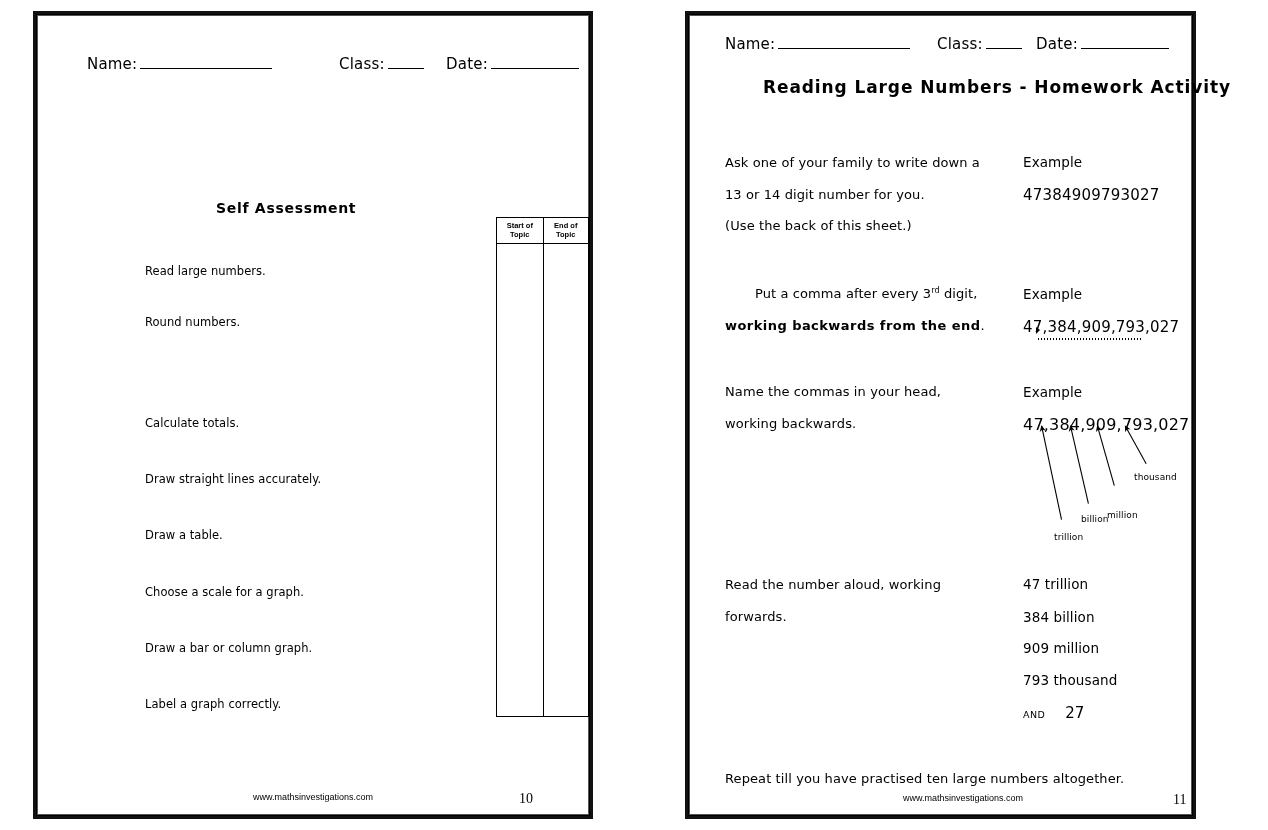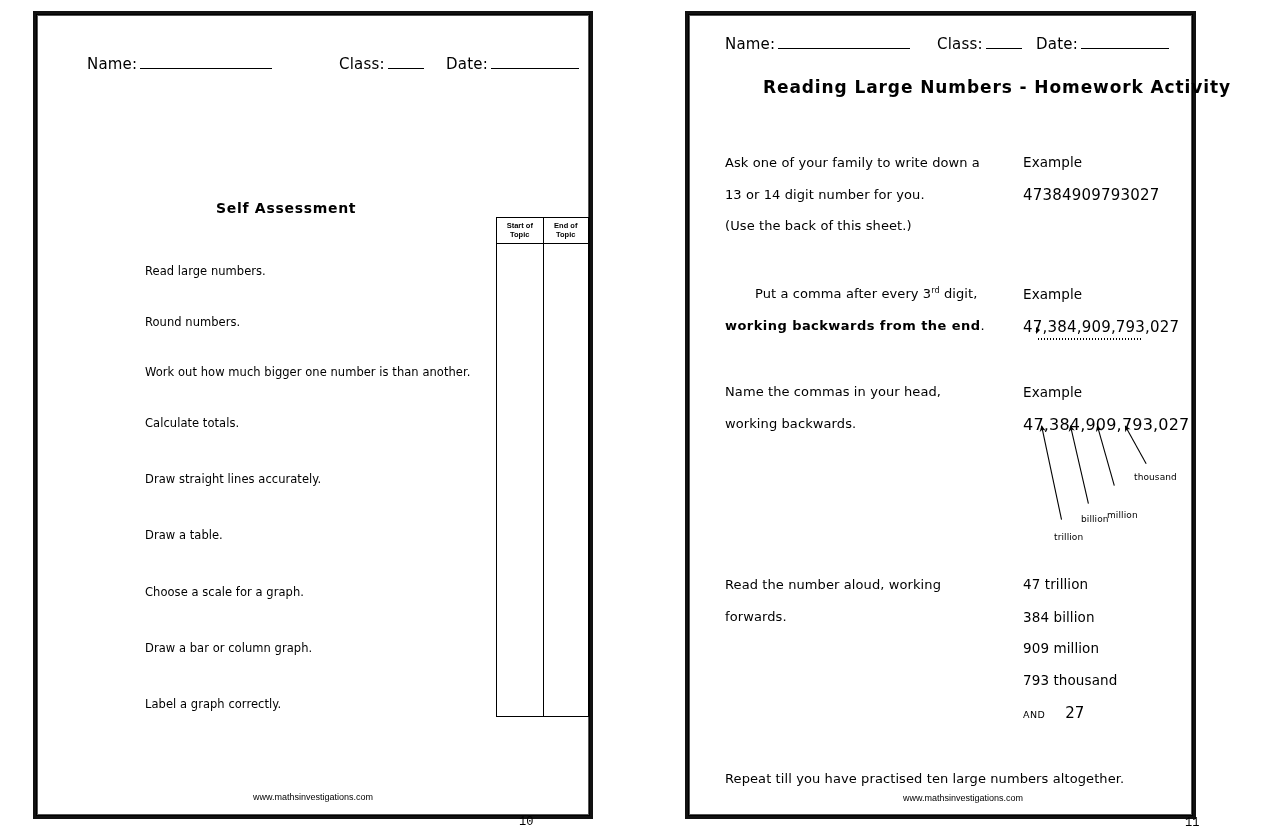--- a/index.html
+++ b/index.html
@@ -168,24 +168,23 @@
     border-bottom: 4px solid transparent;
   }
 
   
   .footer-url {
     font-family: "Liberation Sans", sans-serif;
     font-size: 9px;
     color: #000;
   }
   .footer-page {
-    font-family: Liberation Mono, monospace;
-    font-size: 12px;
+    font-family: Liberation Serif, serif;
+    font-size: 14px;
     color: #000;
-    margin-top: 24px;
   }
 
   svg.arrows {
     position: absolute;
     left: 0; top: 0;
     width: 100%;
     height: 100%;
     pointer-events: none;
   }
 </style>
@@ -224,21 +223,20 @@
             <span>End of</span><br>
             <span>Topic</span>
           </span>
         </div>
         <div class="col-body"></div>
       </div>
     </div>
 
     <div class="t outcome" style="left:108px; top:249px;">Read large numbers.</div>
     <div class="t outcome" style="left:108px; top:300px;">Round numbers.</div>
-    <div class="t outcome" style="left:108px; top:350px;">Work out how much bigger one number is than another.</div>
     <div class="t outcome" style="left:108px; top:401px;">Calculate totals.</div>
     <div class="t outcome" style="left:108px; top:457px;">Draw straight lines accurately.</div>
     <div class="t outcome" style="left:108px; top:513px;">Draw a table.</div>
     <div class="t outcome" style="left:108px; top:570px;text-align:right;">Choose a scale for a graph.</div>
     <div class="t outcome" style="left:108px; top:626px;">Draw a bar or column graph.</div>
     <div class="t outcome" style="left:108px; top:682px;">Label a graph correctly.</div>
 
     <div class="t footer-url" style="left:216px; top:777px;">www.mathsinvestigations.com</div>
     <div class="t footer-page" style="left:482px; top:776px;">10</div>
   </div>
@@ -308,15 +306,15 @@
     <div class="t ex" style="left:334px; top:594px;">384 billion</div>
     <div class="t ex" style="left:334px; top:625px;">909 million</div>
     <div class="t ex" style="left:334px; top:657px;">793 thousand</div>
     <div class="t" style="left:334px; top:688px;">
       <span class="smallcaps">AND</span><span class="and-27" style="margin-left:20px">27</span>
     </div>
 
     <div class="t q" style="left:36px; top:756px;">Repeat till you have practised ten large numbers altogether.</div>
 
     <div class="t footer-url" style="left:214px; top:778px;">www.mathsinvestigations.com</div>
-    <div class="t footer-page" style="left:496px; top:777px;">11</div>
+    <div class="t footer-page" style="left:484px; top:777px;">11</div>
   </div>
 </div>
 
 </body></html>

